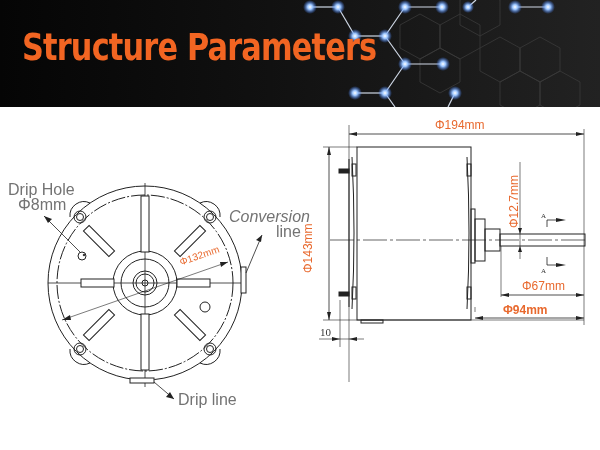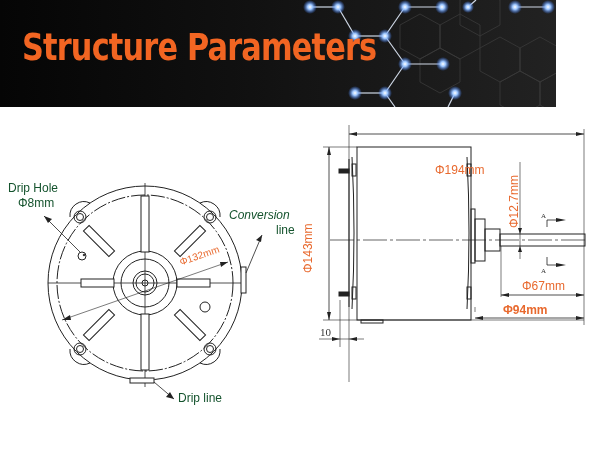--- a/index.html
+++ b/index.html
@@ -1,21 +1,21 @@
 <!DOCTYPE html>
 <html><head>
 <meta charset="utf-8">
 <style>
   html, body { margin:0; padding:0; }
   body { width:600px; height:450px; background:#fff; position:relative; overflow:hidden; font-family:"Liberation Sans", sans-serif; }
-  .banner { position:absolute; left:0; top:0; width:556px; height:107px; background:linear-gradient(90deg,#050505 0%,#111 45%,#222 100%); overflow:hidden; }
+  .banner { position:absolute; left:0; top:0; width:600px; height:107px; background:linear-gradient(90deg,#050505 0%,#111 45%,#222 100%); overflow:hidden; }
   .banner svg { position:absolute; left:0; top:0; }
   .title { position:absolute; left:22px; top:26px; font-family:"DejaVu Sans", sans-serif; font-weight:bold; font-size:37px; color:#f26522; letter-spacing:-1px; transform:scaleX(0.82); transform-origin:left top; white-space:nowrap; }
   .drawing { position:absolute; left:0; top:107px; width:600px; height:343px; }
-  .lbl { position:absolute; color:#14532d; font-size:12px; white-space:nowrap; }
+  .lbl { position:absolute; color:#737373; font-size:16px; white-space:nowrap; }
   .dim { position:absolute; color:#e8692e; font-size:12px; white-space:nowrap; }
   .small { position:absolute; color:#333; font-size:11px; font-family:"Liberation Serif", serif; }
 </style>
 </head>
 <body>
 
 <div class="banner">
   <svg width="600" height="107">
     <defs>
       <radialGradient id="glow">
@@ -203,21 +203,21 @@
     </g>
   </svg>
 
   <div class="lbl" style="left:8px;top:74px;">Drip Hole</div>
   <div class="lbl" style="left:18px;top:89px;">Φ8mm</div>
   <div class="lbl" style="left:229px;top:101px;font-style:italic;">Conversion</div>
   <div class="lbl" style="left:276px;top:116px;">line</div>
   <div class="lbl" style="left:178px;top:284px;">Drip line</div>
   <div class="dim" style="left:178px;top:150px;font-size:10px;transform:rotate(-19deg);transform-origin:left top;">Φ132mm</div>
 
-  <div class="dim" style="left:435px;top:11px;margin-top:45px;">Φ194mm</div>
+  <div class="dim" style="left:435px;top:11px;">Φ194mm</div>
   <div class="dim" style="left:301px;top:166px;transform:rotate(-90deg);transform-origin:left top;">Φ143mm</div>
   <div class="dim" style="left:507px;top:121px;transform:rotate(-90deg);transform-origin:left top;">Φ12.7mm</div>
   <div class="dim" style="left:522px;top:172px;">Φ67mm</div>
   <div class="dim" style="left:503px;top:196px;font-weight:bold;">Φ94mm</div>
   <div class="small" style="left:320px;top:219px;">10</div>
   <div class="small" style="left:541px;top:105px;font-size:7px;">A</div>
   <div class="small" style="left:541px;top:160px;font-size:7px;">A</div>
 </div>
 
 </body></html>

